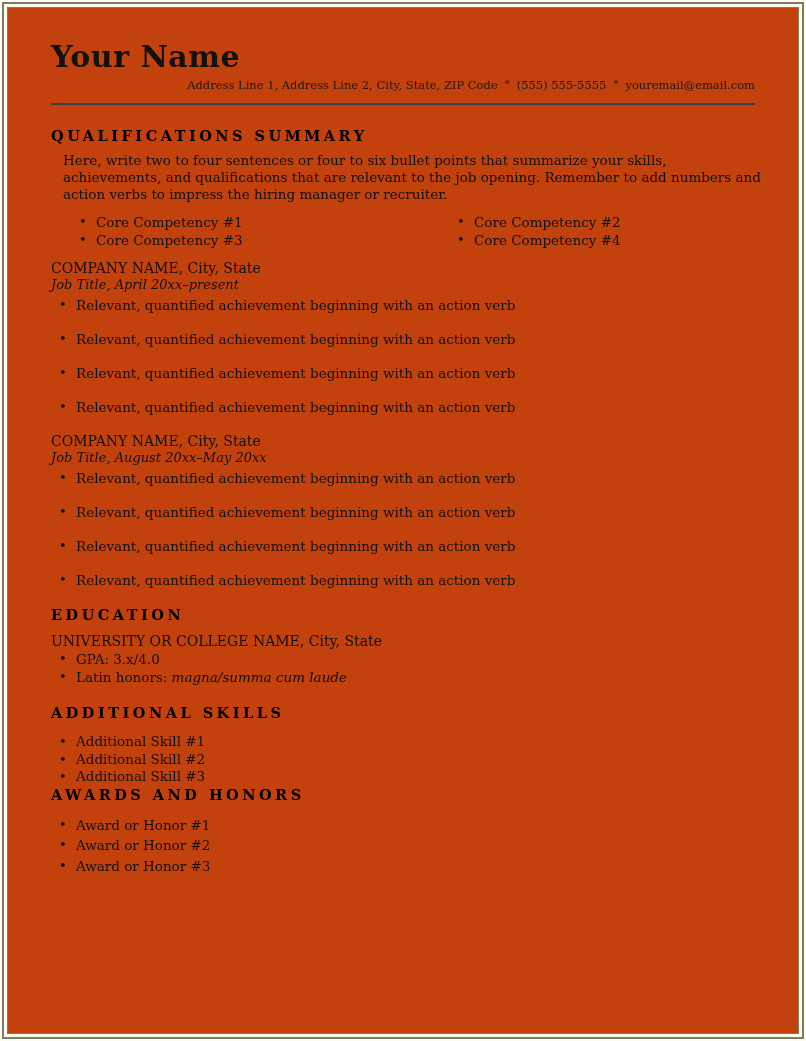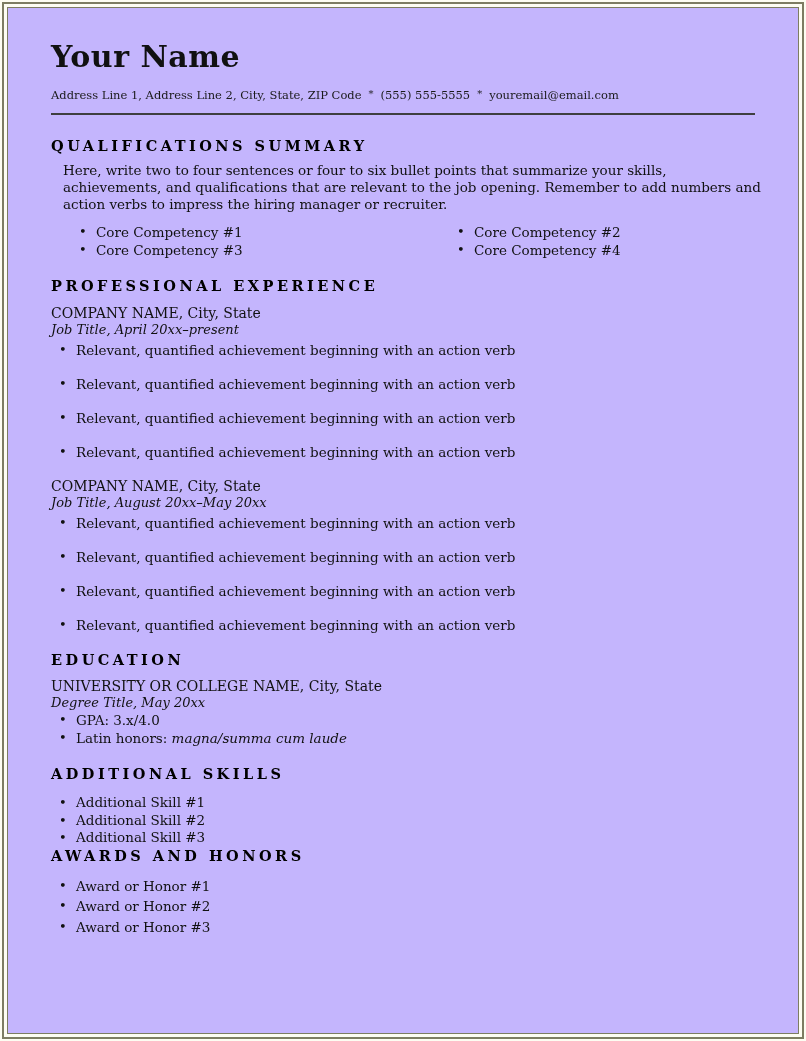--- a/index.html
+++ b/index.html
@@ -16,37 +16,38 @@
   }
   .border-outer {
     width: 100%; height: 100%;
     border: 2px solid #7d7d62;
     padding: 3px;
     background: #fdfdf2;
   }
   .border-inner {
     width: 100%; height: 100%;
     border: 1px solid #7d7d62;
-    background: #c4b5fd;
+    background: #c2410c;
     padding: 32px 43px 0 43px;
     overflow: hidden;
   }
 
   
   .name {
     font-size: 30px;
     font-weight: bold;
     line-height: 34px;
     letter-spacing: 0.5px;
   }
   .contact-line {
     font-size: 11.5px;
     line-height: 15px;
-    margin-top: 12px;
+    margin-top: 2px;
     color: #1a1a1a;
+    text-align: right;
   }
   .contact-line .sep {
     display: inline-block;
     margin: 0 7px;
     vertical-align: 2px;
     font-size: 10px;
   }
   .header-rule {
     border: none;
     border-top: 2px solid #3f3f3f;
@@ -156,21 +157,20 @@
       <div>
         <div class="comp-grid">
           <div class="bullet-row"><span class="dot">•</span><span>Core Competency #1</span></div>
           <div class="bullet-row"><span class="dot">•</span><span>Core Competency #3</span></div>
           <div class="bullet-row"><span class="dot">•</span><span>Core Competency #2</span></div>
           <div class="bullet-row"><span class="dot">•</span><span>Core Competency #4</span></div>
         </div>
       </div>
 
       <div>
-        <div class="sec-heading h-exp">PROFESSIONAL EXPERIENCE</div>
 
         <div>
           <div class="company-name">COMPANY NAME, City, State</div>
           <div class="job-title">Job Title, April 20xx–present</div>
           <div class="exp-bullets">
             <div class="bullet-row"><span class="dot">•</span><span>Relevant, quantified achievement beginning with an action verb</span></div>
             <div class="bullet-row"><span class="dot">•</span><span>Relevant, quantified achievement beginning with an action verb</span></div>
             <div class="bullet-row"><span class="dot">•</span><span>Relevant, quantified achievement beginning with an action verb</span></div>
             <div class="bullet-row"><span class="dot">•</span><span>Relevant, quantified achievement beginning with an action verb</span></div>
           </div>
@@ -184,21 +184,20 @@
             <div class="bullet-row"><span class="dot">•</span><span>Relevant, quantified achievement beginning with an action verb</span></div>
             <div class="bullet-row"><span class="dot">•</span><span>Relevant, quantified achievement beginning with an action verb</span></div>
             <div class="bullet-row"><span class="dot">•</span><span>Relevant, quantified achievement beginning with an action verb</span></div>
           </div>
         </div>
       </div>
 
       <div>
         <div class="sec-heading h-edu">EDUCATION</div>
         <div class="company-name" style="margin-top:10px;">UNIVERSITY OR COLLEGE NAME, City, State</div>
-        <div class="job-title">Degree Title, May 20xx</div>
         <div class="edu-bullets">
           <div class="bullet-row"><span class="dot">•</span><span>GPA: 3.x/4.0</span></div>
           <div class="bullet-row"><span class="dot">•</span><span>Latin honors: </span><span class="italic">magna/summa cum laude</span></div>
         </div>
       </div>
 
       <div>
         <div class="sec-heading h-skills">ADDITIONAL SKILLS</div>
         <div class="skills-list">
           <div class="bullet-row"><span class="dot">•</span><span>Additional Skill #1</span></div>

